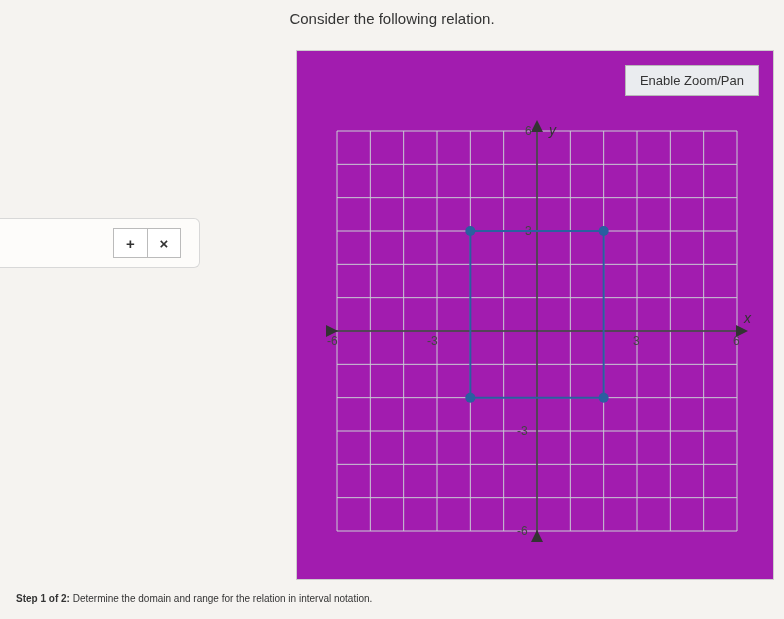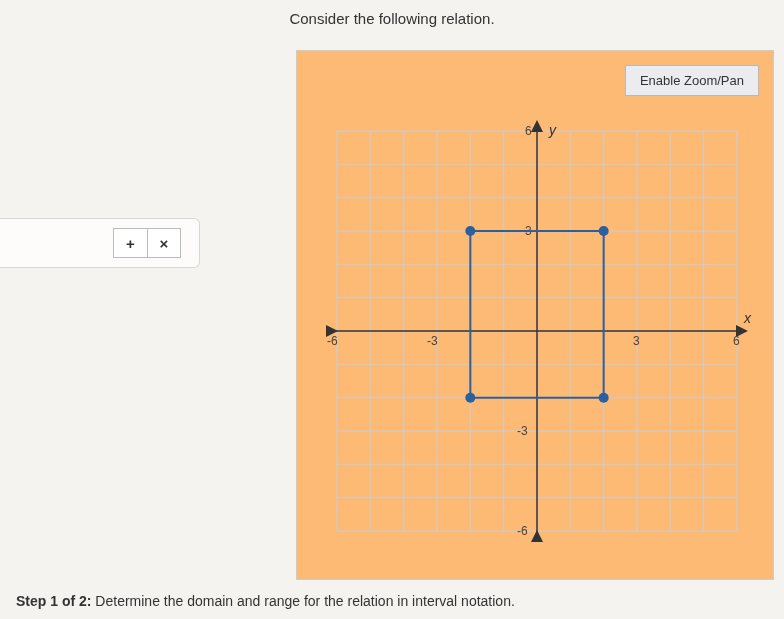--- a/index.html
+++ b/index.html
@@ -16,21 +16,21 @@
       color: #333;
       text-align: center;
     }
     .graph-panel {
       position: absolute;
       left: 296px;
       top: 50px;
       width: 478px;
       height: 530px;
       border: 1px solid #ccc;
-      background: #fdba74;
+      background: #a21caf;
     }
     .zoom-btn {
       position: absolute;
       right: 14px;
       top: 14px;
       background: #eaecef;
       border: 1px solid #b8b8b8;
       padding: 7px 14px;
       font-size: 13px;
       color: #333;
@@ -67,21 +67,21 @@
       font-size: 15px;
       font-weight: bold;
       color: #333;
       cursor: pointer;
     }
     .controls button:first-of-type { border-right: none; }
     .step-text {
       position: absolute;
       left: 16px;
       top: 593px;
-      font-size: 14px;
+      font-size: 10px;
       color: #333;
     }
     .step-text b { font-weight: bold; }
   </style>
 </head>
 <body>
 
 <div class="header">Consider the following relation.</div>
 
 <div class="controls">

